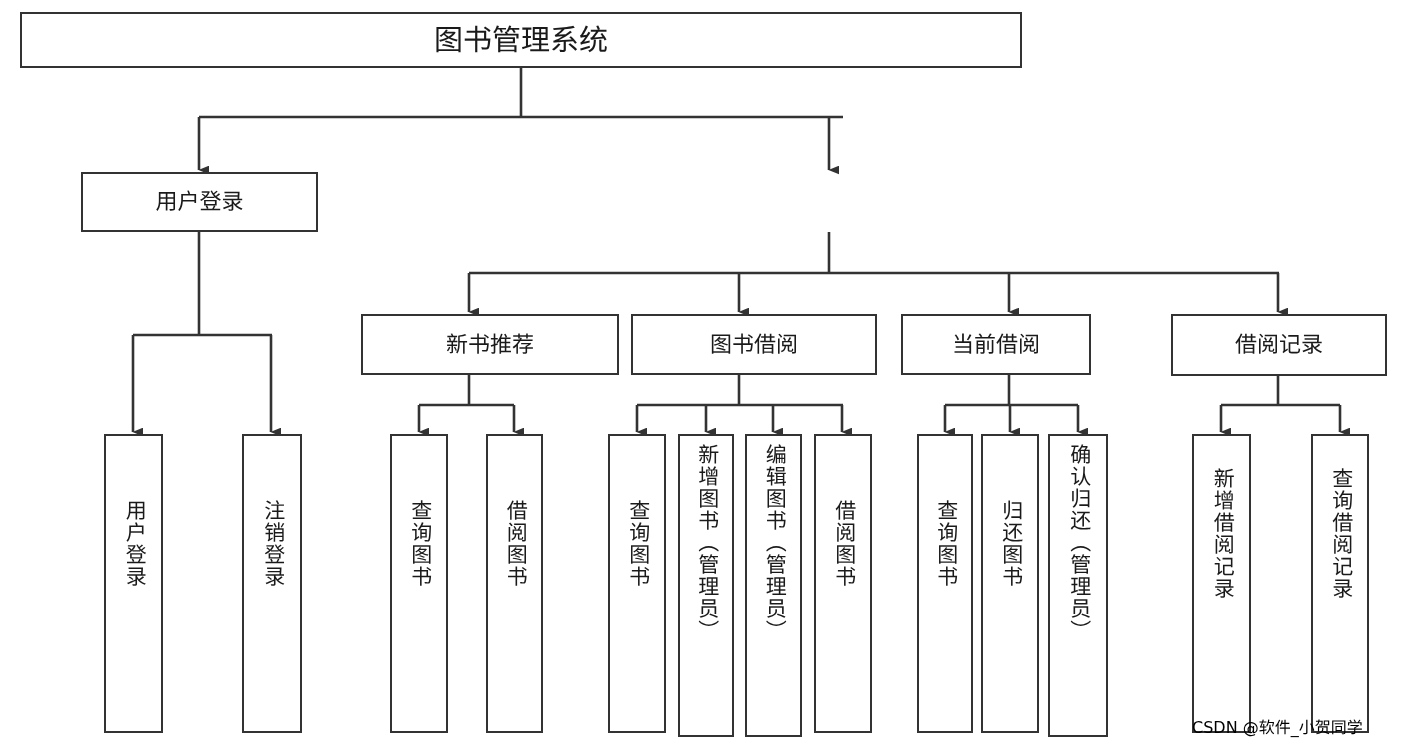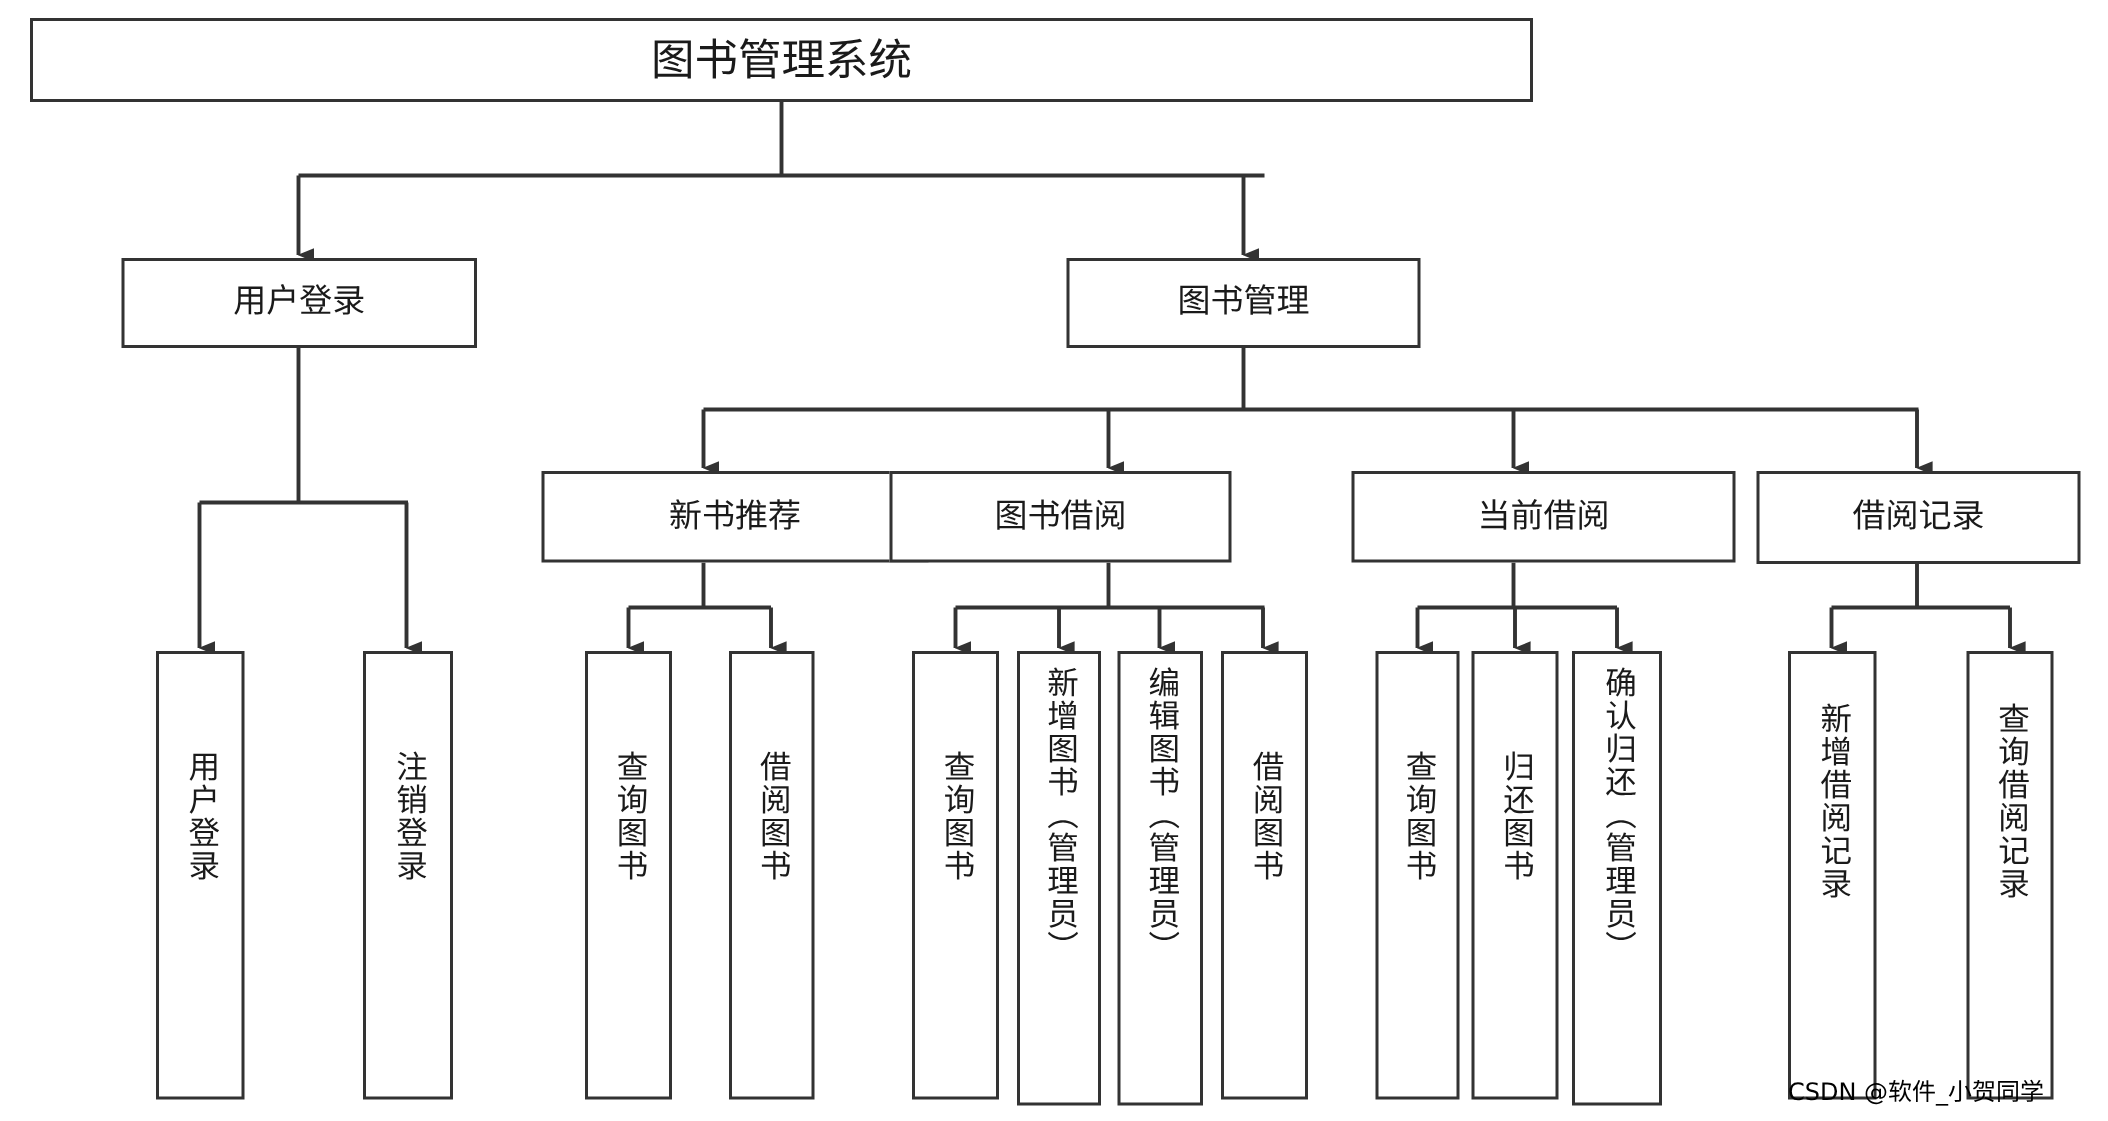--- a/index.html
+++ b/index.html
@@ -125,31 +125,28 @@
     </g>
   </svg>
 
   <div class="node horiz root" style="left:20px; top:12px; width:1002px; height:56px;">
     <span class="label">图书管理系统</span>
   </div>
 
   <div class="node horiz" style="left:81px; top:172px; width:237px; height:60px;">
     <span class="label">用户登录</span>
   </div>
-  <div class="node horiz" style="left:711px; top:172px; width:236px; height:60px;">
-    <span class="label">图书管理</span>
-  </div>
 
   <div class="node horiz" style="left:361px; top:314px; width:258px; height:61px;">
     <span class="label">新书推荐</span>
   </div>
-  <div class="node horiz" style="left:593px; top:314px; width:228px; height:61px;">
+  <div class="node horiz" style="left:631px; top:314px; width:246px; height:61px;">
     <span class="label">图书借阅</span>
   </div>
-  <div class="node horiz" style="left:901px; top:314px; width:256px; height:61px;">
+  <div class="node horiz" style="left:901px; top:314px; width:190px; height:61px;">
     <span class="label">当前借阅</span>
   </div>
   <div class="node horiz" style="left:1171px; top:314px; width:216px; height:62px;">
     <span class="label">借阅记录</span>
   </div>
 
   <div class="node vert" style="left:104px; top:434px; width:59px; height:299px; padding-top:64px;">
     <span class="label">用户登录</span>
   </div>
   <div class="node vert" style="left:242px; top:434px; width:60px; height:299px; padding-top:64px;">

